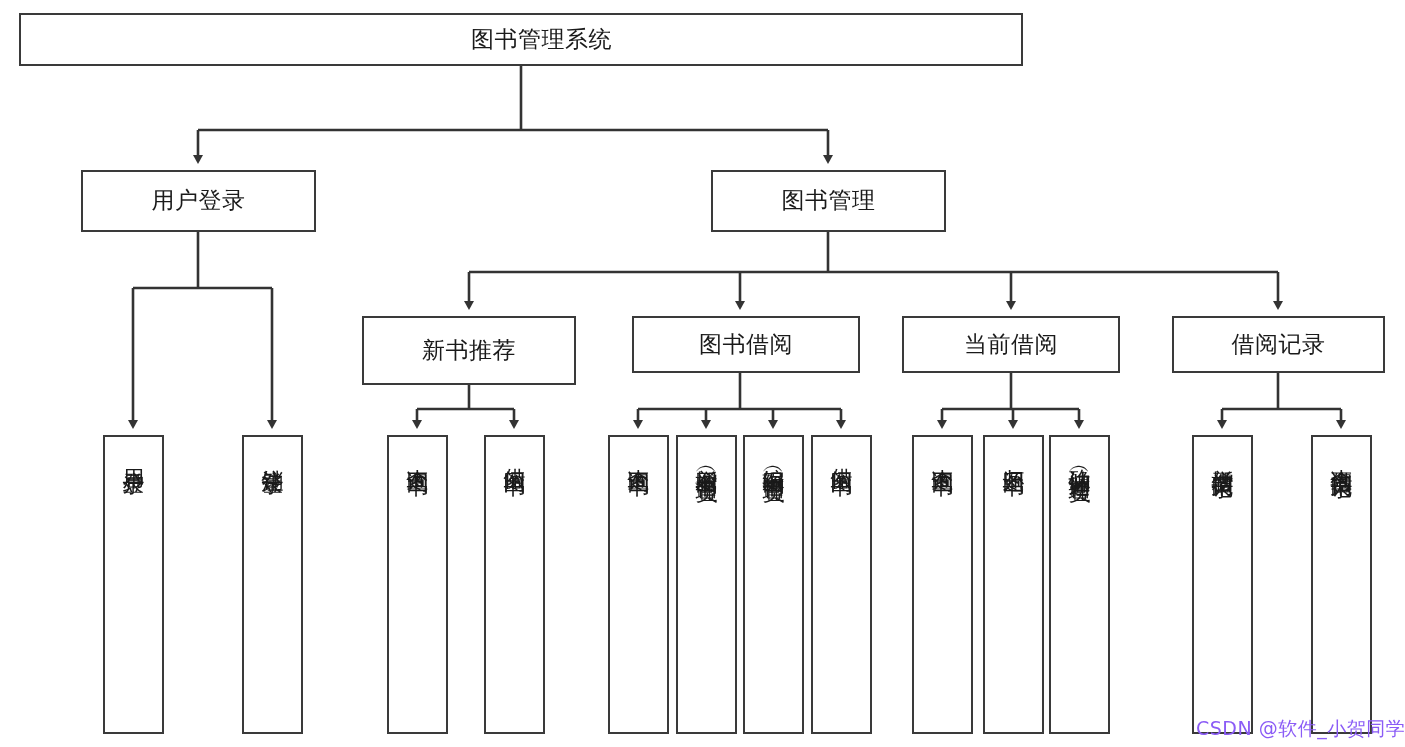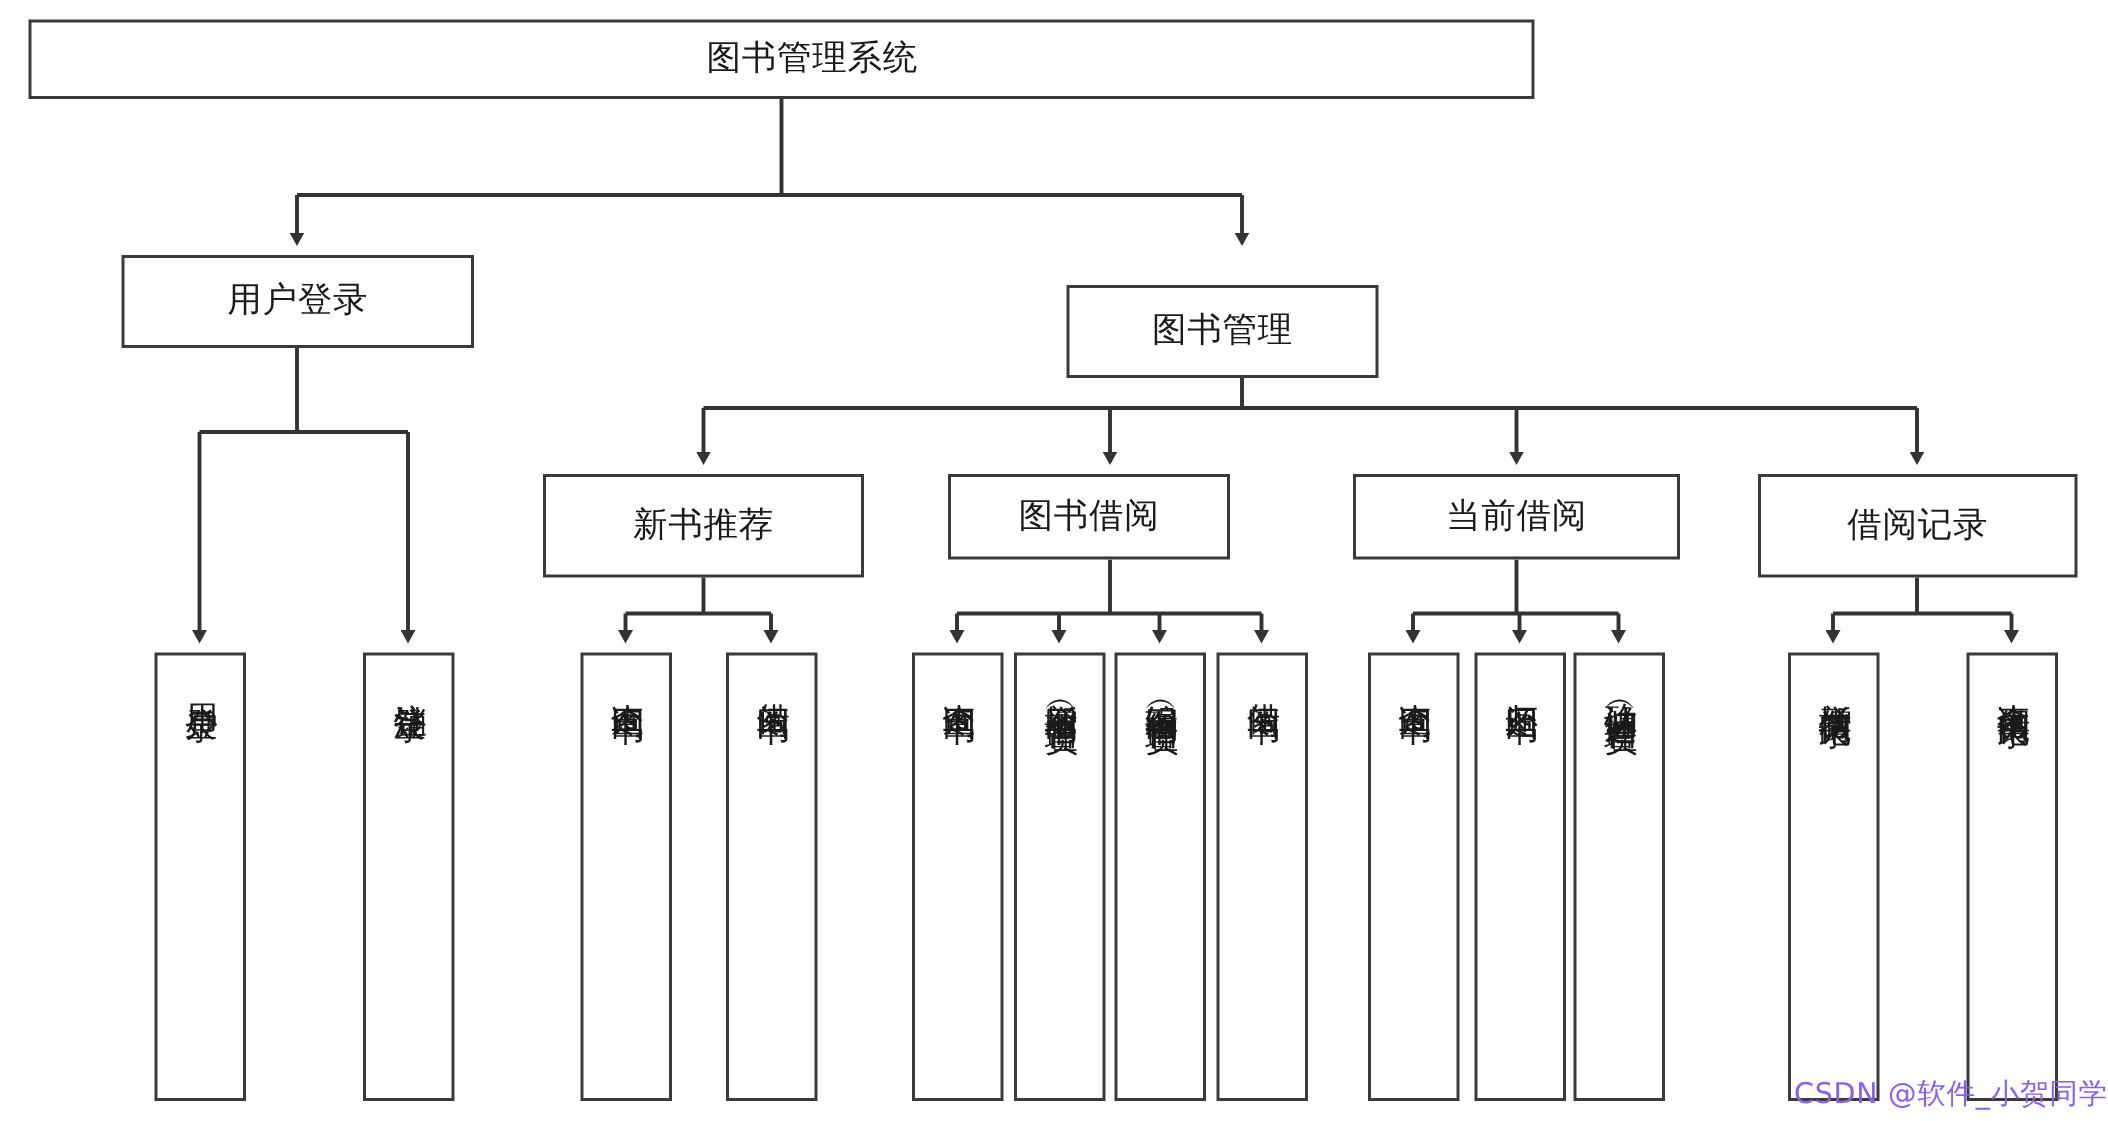--- a/index.html
+++ b/index.html
@@ -123,34 +123,34 @@
     </g>
   </svg>
 
   <div class="node h" style="left:19px; top:13px; width:1004px; height:53px;padding-left:41px;">
     <span class="node-label">图书管理系统</span>
   </div>
 
   <div class="node h" style="left:81px; top:170px; width:235px; height:62px;">
     <span class="node-label">用户登录</span>
   </div>
-  <div class="node h" style="left:711px; top:170px; width:208px; height:62px;margin-top:20px;">
+  <div class="node h" style="left:711px; top:170px; width:235px; height:62px;">
     <span class="node-label">图书管理</span>
   </div>
 
   <div class="node h" style="left:362px; top:316px; width:214px; height:69px;">
     <span class="node-label">新书推荐</span>
   </div>
-  <div class="node h" style="left:632px; top:316px; width:188px; height:57px;">
+  <div class="node h" style="left:632px; top:316px; width:228px; height:57px;">
     <span class="node-label">图书借阅</span>
   </div>
   <div class="node h" style="left:902px; top:316px; width:218px; height:57px;">
     <span class="node-label">当前借阅</span>
   </div>
-  <div class="node h" style="left:1172px; top:316px; width:213px; height:69px;">
+  <div class="node h" style="left:1172px; top:316px; width:213px; height:57px;">
     <span class="node-label">借阅记录</span>
   </div>
 
   <div class="node v" style="left:103px; top:435px; width:61px; height:299px;">
     <span class="node-label">用户登录</span>
   </div>
   <div class="node v" style="left:242px; top:435px; width:61px; height:299px;">
     <span class="node-label">注销登录</span>
   </div>
 

